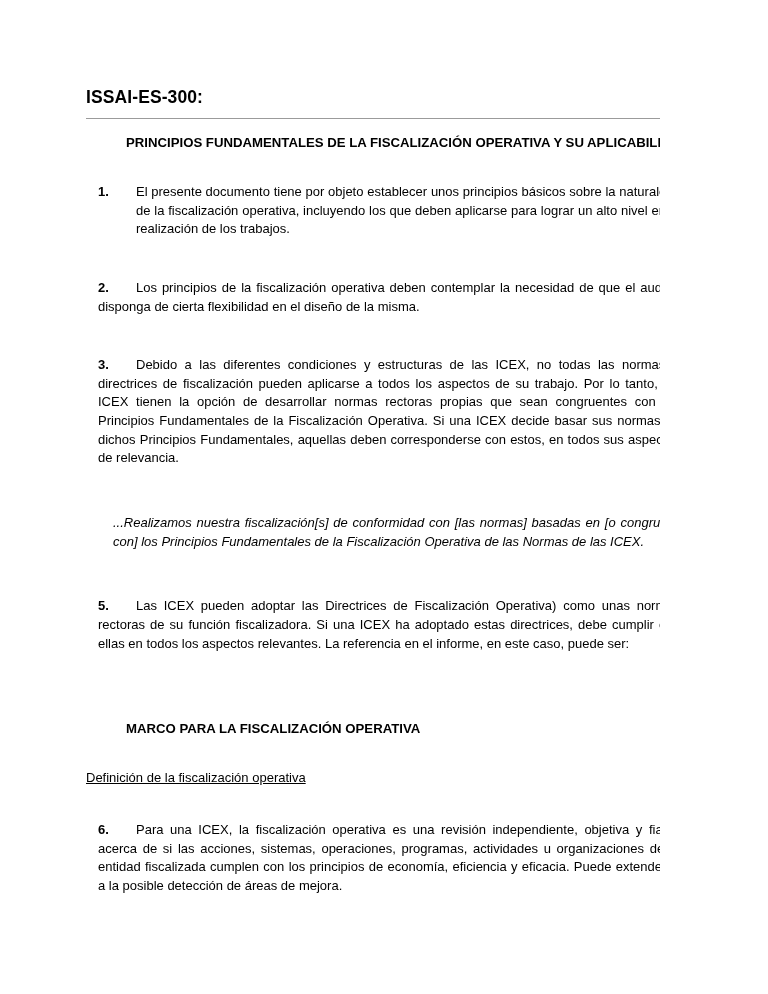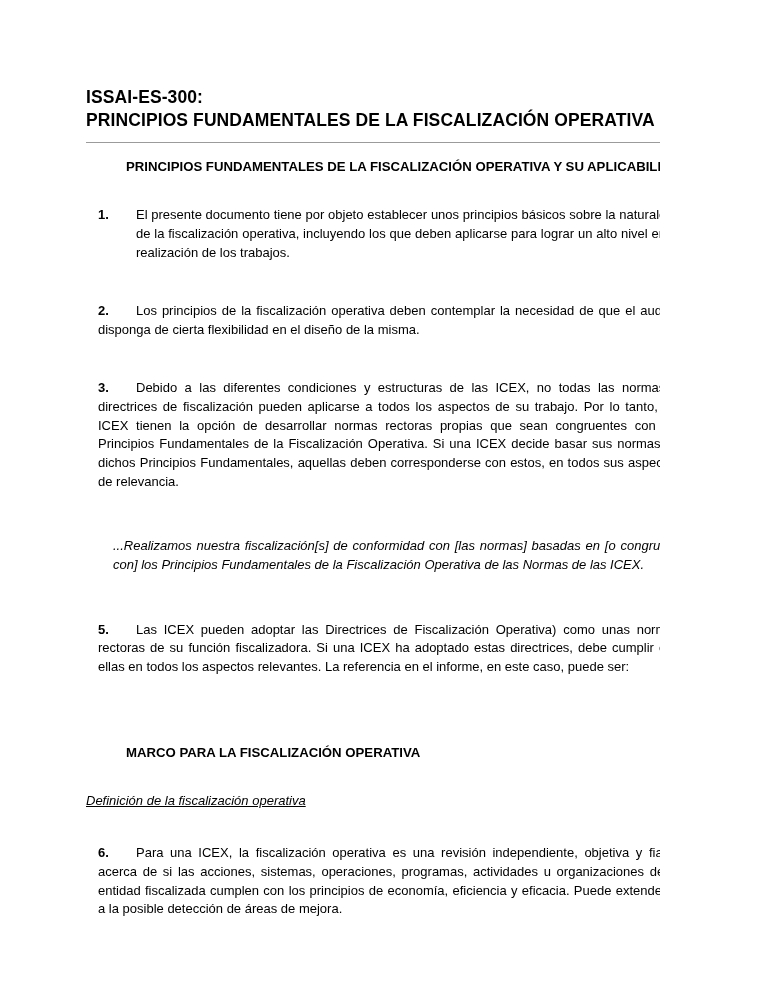--- a/index.html
+++ b/index.html
@@ -68,21 +68,20 @@
     text-align-last: left;
     margin: 15px 0 0 0;
     padding-left: 40px;
   }
   h2.section-head.plain {
     text-align: right;
     text-align-last: left;
   }
   .sub-head-italic {
     font-size: 13px;
-    font-style: italic;
     text-decoration: underline;
     line-height: 1.4;
     margin: 0;
   }
 
   
   p.body {
     font-size: 13px;
     line-height: 1.435;
     text-align: justify;
@@ -138,21 +137,20 @@
   }
 </style>
 </head>
 <body>
 
 <div class="page">
   <div class="content">
 
     <h1 class="doc-title">
       <span class="title-id">ISSAI-ES-300:</span>
-      <span class="title-main">PRINCIPIOS FUNDAMENTALES DE LA FISCALIZACIÓN OPERATIVA</span>
     </h1>
     <hr class="title-rule">
 
     <h2 class="section-head">PRINCIPIOS FUNDAMENTALES DE LA FISCALIZACIÓN OPERATIVA Y SU APLICABILIDAD</h2>
 
     <div class="sp-18"></div>
 
     <p class="body numbered hang"><span class="num">1.</span><span>El presente documento tiene por objeto establecer unos principios básicos sobre la naturaleza de la fiscalización operativa, incluyendo los que deben aplicarse para lograr un alto nivel en la realización de los trabajos.</span></p>
 
     <div class="sp-16"></div>

